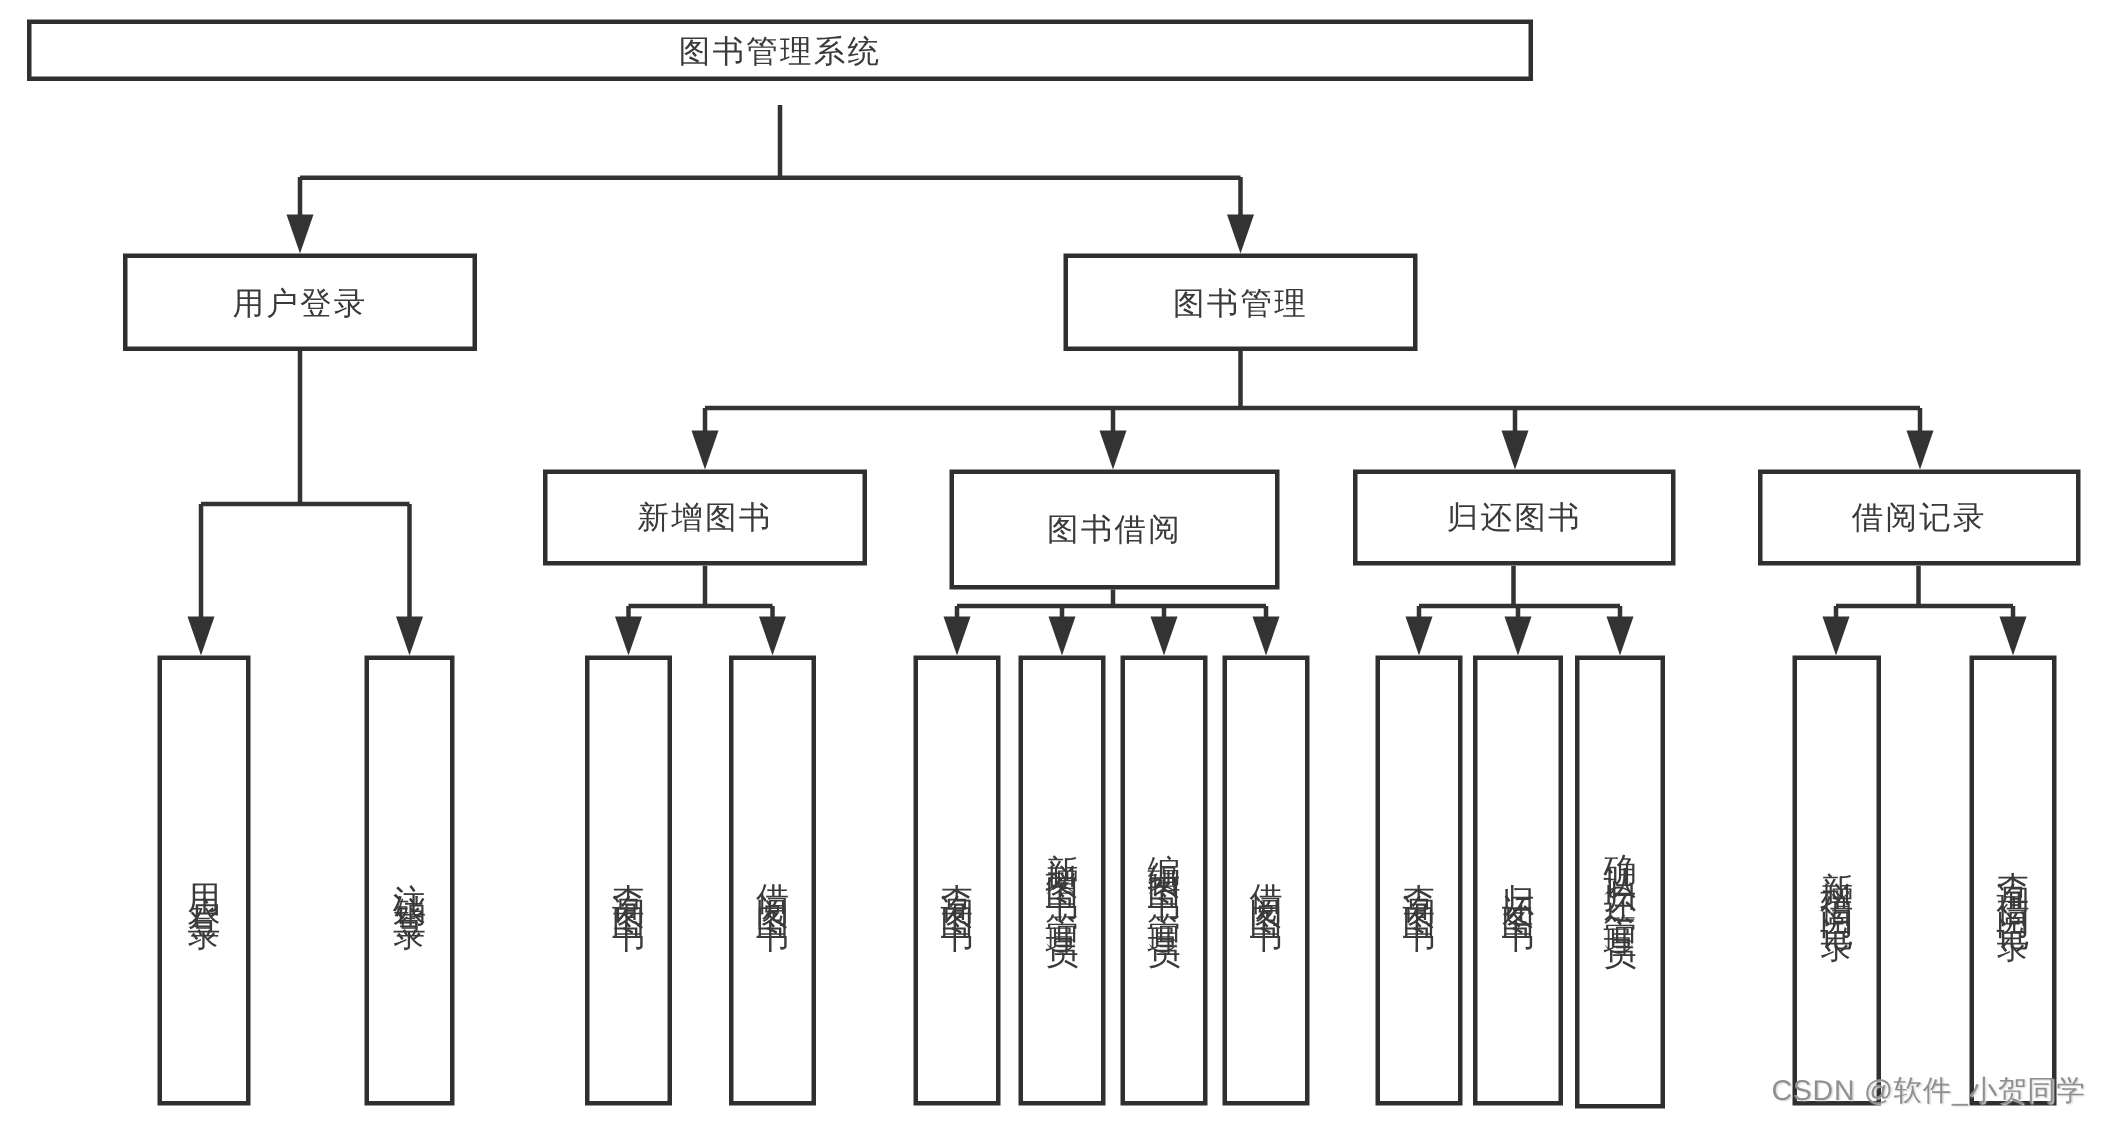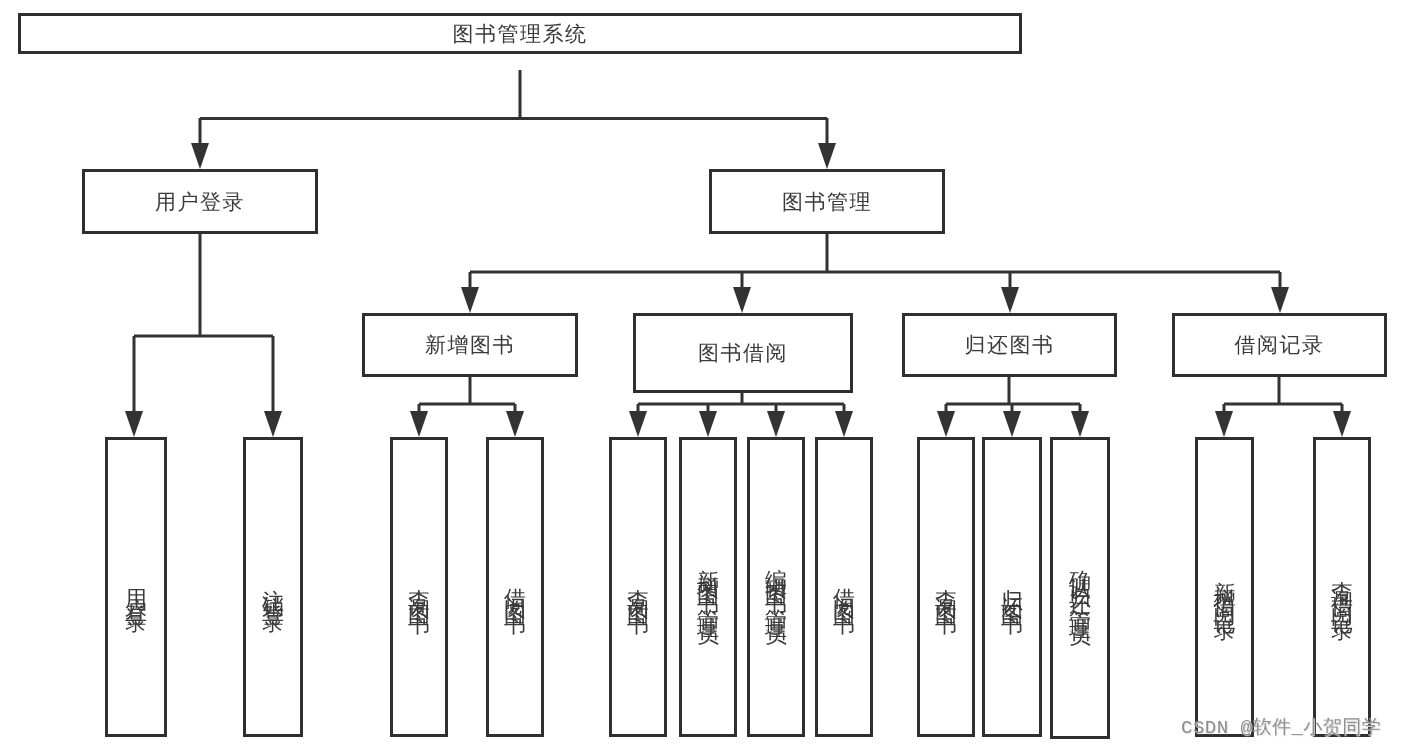--- a/index.html
+++ b/index.html
@@ -22,21 +22,21 @@
   }
   .node.h{font-size:21px;letter-spacing:1.5px;}
   .node.leaf span{
     writing-mode:vertical-rl;text-orientation:mixed;
     font-size:22px;letter-spacing:8px;line-height:1;
     white-space:nowrap;
   }
   .watermark{
     position:absolute;left:1181px;top:714px;z-index:3;
     font-size:19px;color:var(--watermark);white-space:nowrap;
-    text-shadow:1px 1px 1px #dcdcdc;letter-spacing:0.5px;font-family:Liberation Mono, monospace;
+    text-shadow:1px 1px 1px #dcdcdc;letter-spacing:0.5px;
   }
 </style>
 </head>
 <body>
 
 <div class="stage">
 
   <svg class="conn-svg" viewBox="0 0 1405 747" xmlns="http://www.w3.org/2000/svg">
     <path class="conn" d="
       M520 70 V120 M200 118.5 H827 M200 118 V146 M827 118 V146

